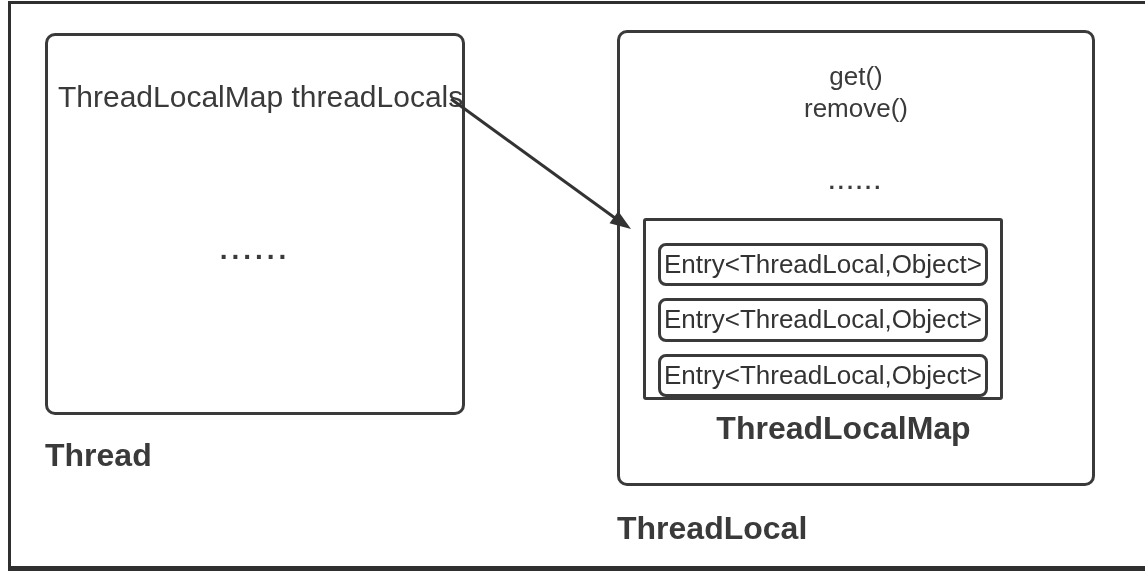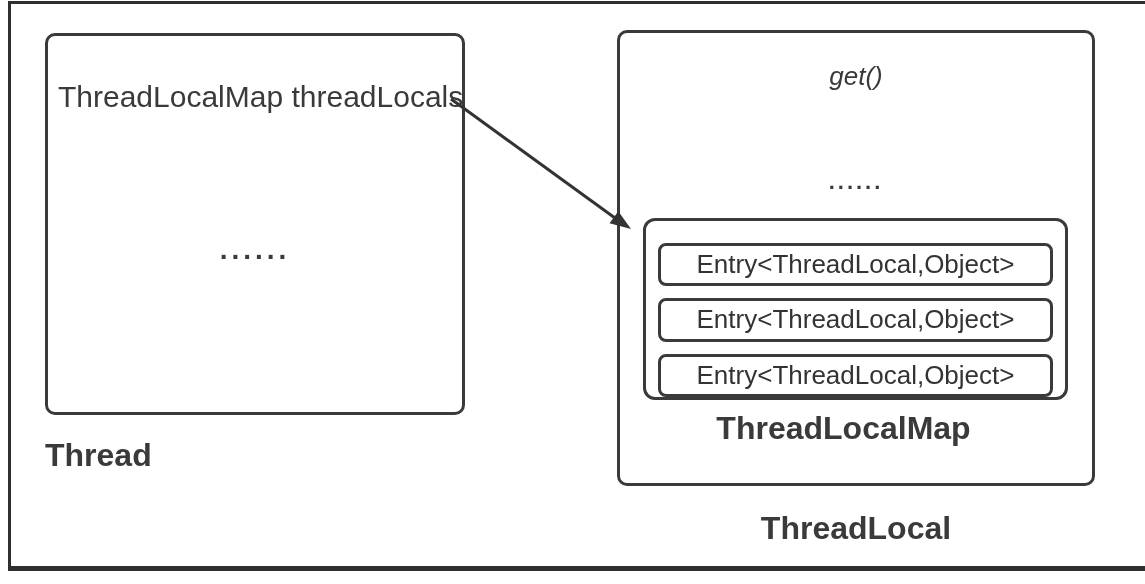--- a/index.html
+++ b/index.html
@@ -58,35 +58,34 @@
     width: 478px; height: 456px;
     border: 3px solid #3a3a3a;
     border-radius: 10px;
     background: #ffffff;
   }
   .tl-methods {
     left: 617px; top: 60px; width: 478px;
     text-align: center;
     font-size: 26px; font-weight: 500;
     line-height: 32px;
-    font-style: italic;
   }
   .tl-dots {
     left: 617px; top: 169px; width: 478px;
     text-align: center;
     font-size: 22px; font-weight: 700;
     letter-spacing: 3px;
   }
 
   
   .map-box {
     left: 643px; top: 218px;
-    width: 425px; height: 182px;
+    width: 360px; height: 182px;
     border: 3px solid #3a3a3a;
-    border-radius: 12px;
+    border-radius: 3px;
     background: #ffffff;
     padding: 22px 12px 0 12px;
     display: flex;
     flex-direction: column;
     gap: 12px;
   }
   .entry-row {
     height: 44px;
     border: 3px solid #3a3a3a;
     border-radius: 8px;
@@ -99,21 +98,20 @@
     color: #333333;
     white-space: nowrap;
   }
   .map-label {
     left: 617px; top: 410px; width: 453px;
     text-align: center;
     font-size: 32px; font-weight: 600;
   }
   .tl-label {
     left: 617px; top: 510px; width: 478px;
-    text-align: center;
     font-size: 32px; font-weight: 600;
   }
 
   .arrow-layer {
     left: 0; top: 0;
     width: 1145px; height: 584px;
     pointer-events: none;
     z-index: 5;
   }
 </style>
@@ -123,20 +121,21 @@
 <div class="abs frame"></div>
 
 <div class="abs thread-box"></div>
 <div class="abs thread-field">ThreadLocalMap threadLocals</div>
 <div class="abs thread-dots">......</div>
 <div class="abs thread-label">Thread</div>
 
 <div class="abs tl-box"></div>
 <div class="abs tl-methods">
   <div>get()</div>
+  <div>remove()</div>
 </div>
 <div class="abs tl-dots">......</div>
 
 <div class="abs map-box">
   <div class="entry-row">Entry&lt;ThreadLocal,Object&gt;</div>
   <div class="entry-row">Entry&lt;ThreadLocal,Object&gt;</div>
   <div class="entry-row">Entry&lt;ThreadLocal,Object&gt;</div>
 </div>
 <div class="abs map-label">ThreadLocalMap</div>
 <div class="abs tl-label">ThreadLocal</div>

